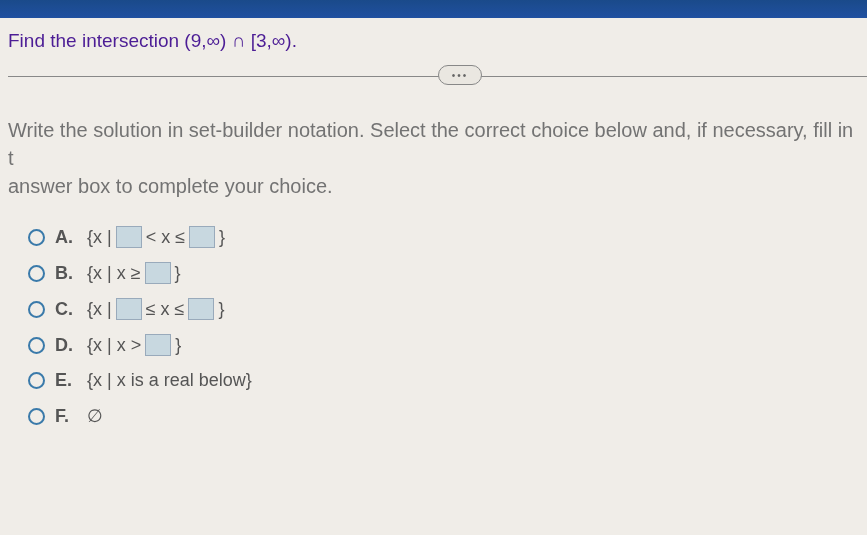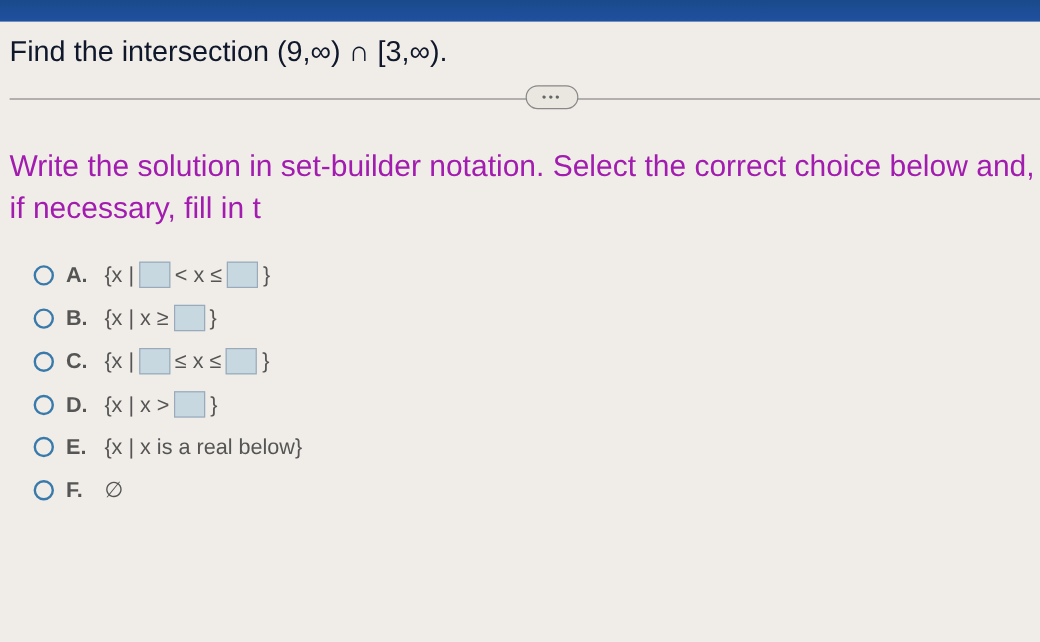--- a/index.html
+++ b/index.html
@@ -12,22 +12,22 @@
     overflow: hidden;
   }
   .topbar {
     height: 18px;
     background: linear-gradient(to bottom, #1a4a8a, #2050a0);
   }
   .content {
     padding: 12px 0 0 8px;
   }
   .question {
-    font-size: 24px;
-    color: #0f172a;
+    font-size: 19px;
+    color: #4c1d95;
     padding-bottom: 24px;
   }
   .divider-wrap {
     position: relative;
     height: 40px;
   }
   .divider-line {
     border: none;
     border-top: 1.5px solid #888;
     margin-right: 0;
@@ -42,22 +42,22 @@
     border-radius: 12px;
     background: #eae7e1;
     display: flex;
     align-items: center;
     justify-content: center;
     font-size: 10px;
     letter-spacing: 2px;
     color: #666;
   }
   .instruction {
-    font-size: 25px;
-    color: #a21caf;
+    font-size: 20px;
+    color: #737373;
     line-height: 1.4;
     margin-bottom: 26px;
     padding-right: 4px;
   }
   .options {
     padding-left: 20px;
   }
   .option-row {
     display: flex;
     align-items: center;
@@ -104,20 +104,21 @@
 
   <div class="divider-wrap">
     <hr class="divider-line">
     <div class="ellipsis-pill">
       <span>•••</span>
     </div>
   </div>
 
   <div class="instruction">
     <span>Write the solution in set-builder notation. Select the correct choice below and, if necessary, fill in t</span><br>
+    <span>answer box to complete your choice.</span>
   </div>
 
   <div class="options">
 
     <div class="option-row">
       <div class="radio"></div>
       <span class="opt-label">A.</span>
       <span class="opt-body">
         <span>{x |</span>
         <span class="blank"></span>

